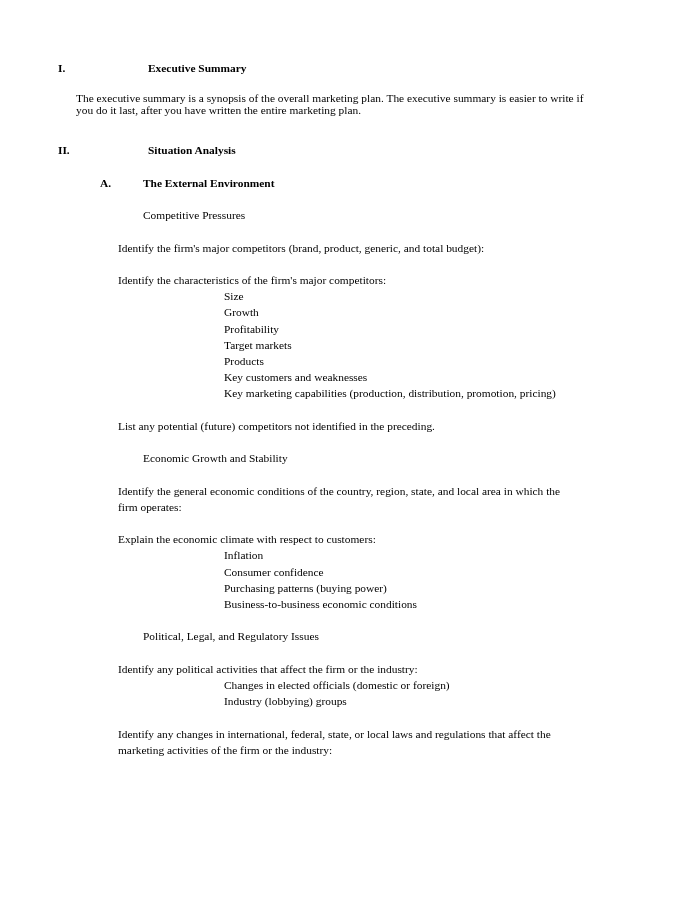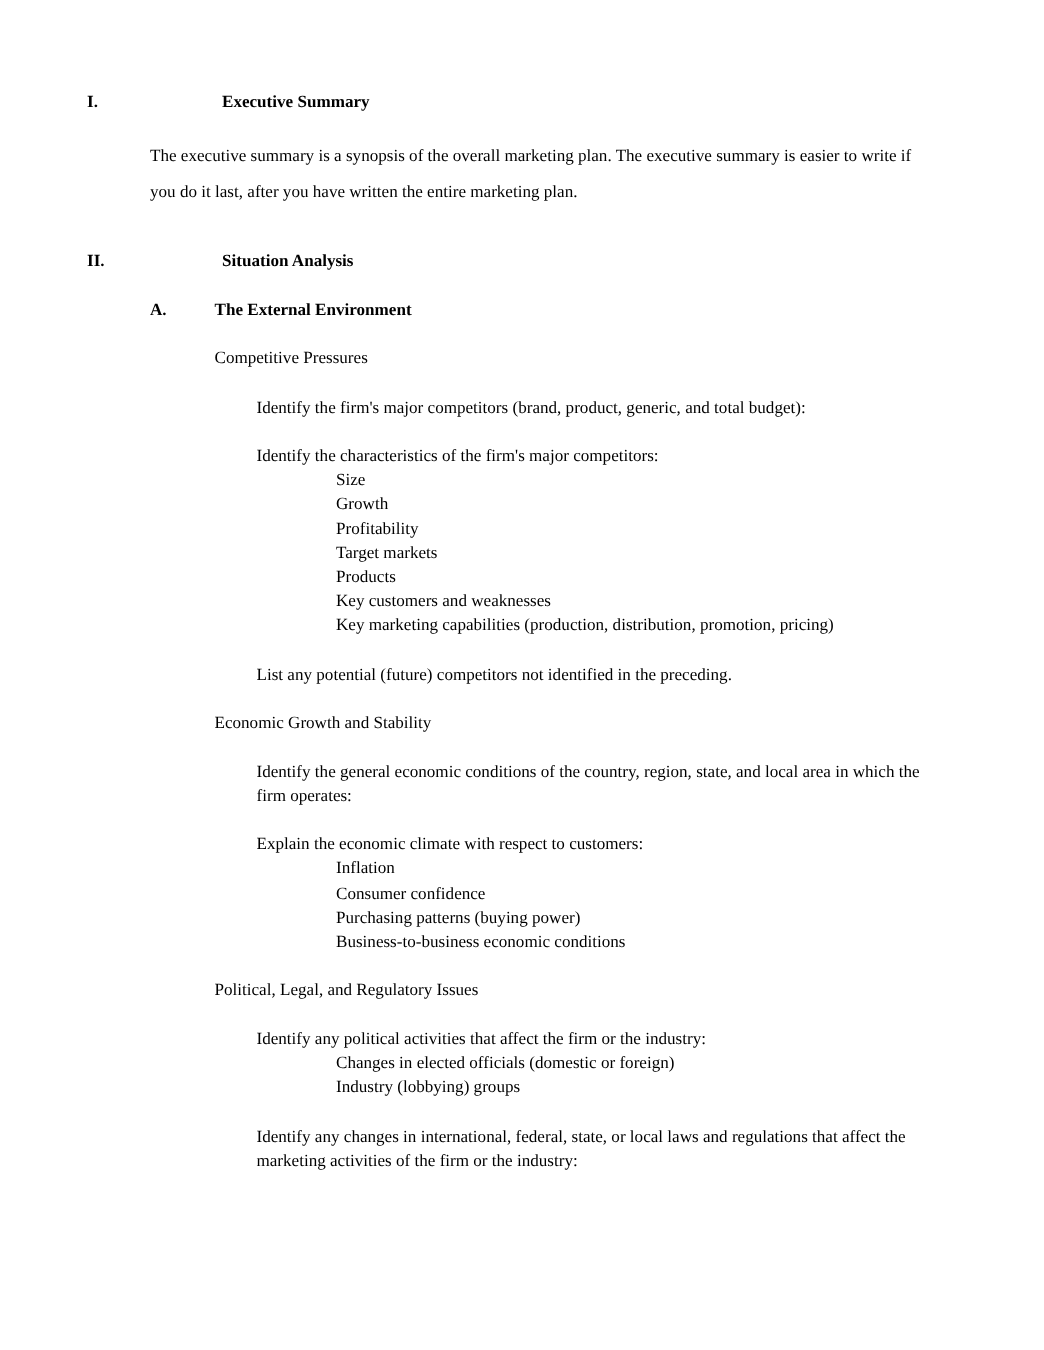--- a/index.html
+++ b/index.html
@@ -47,37 +47,37 @@
     font-weight: bold;
     font-size: 11.4px;
     line-height: 16.2px;
     margin-left: 42px;
   }
   .sub-num { width: 43px; flex: 0 0 43px; }
   .sub-title { flex: 1 1 auto; }
 
   
   .body-p {
-    margin-left: 42px;
+    margin-left: 18px;
     width: 512px;
     font-size: 11.4px;
-    line-height: 24px;
+    line-height: 12px;
   }
 
   
   .topic {
     margin-left: 85px;
     font-weight: normal;
     font-size: 11.4px;
     line-height: 16.2px;
   }
 
   
   .instr {
-    margin-left: 113px;
+    margin-left: 60px;
     width: 456px;
     font-size: 11.4px;
     line-height: 16.2px;
   }
 
   
   .items {
     margin-left: 166px;
     font-size: 11.4px;
     line-height: 16.2px;

